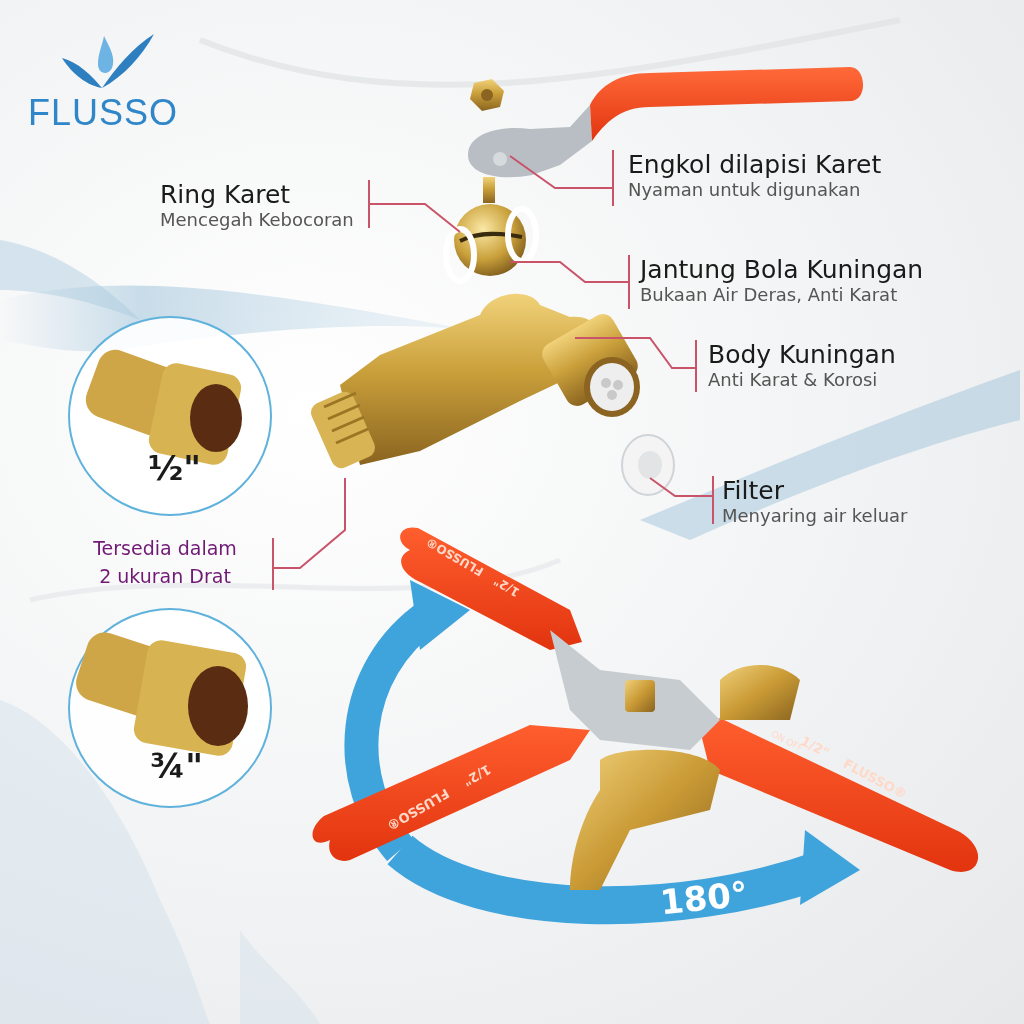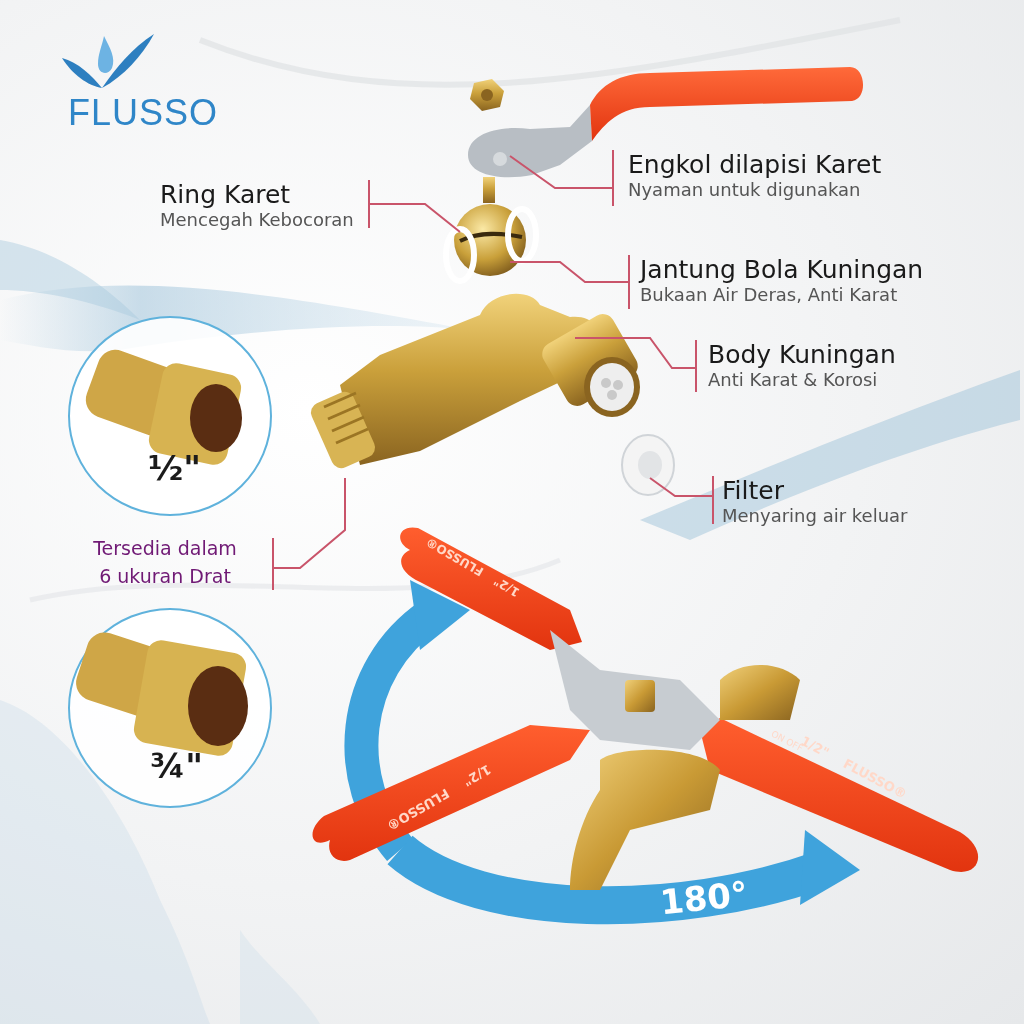--- a/index.html
+++ b/index.html
@@ -1,21 +1,21 @@
 <!DOCTYPE html>
 <html><head>
 <meta charset="utf-8">
 <style>
   html,body{margin:0;padding:0;}
   body{width:1024px;height:1024px;overflow:hidden;position:relative;
     background:radial-gradient(ellipse at 30% 40%, #ffffff 0%, #f2f3f4 55%, #e6e8ea 100%);
     font-family:"DejaVu Sans","Liberation Sans",sans-serif;}
   .abs{position:absolute;}
   .marble{position:absolute;inset:0;pointer-events:none;}
-  .logo-text{left:28px;top:92px;font-family:"Liberation Sans",sans-serif;font-size:36px;color:#2f86c8;letter-spacing:1px;margin-left:40px;}
+  .logo-text{left:28px;top:92px;font-family:"Liberation Sans",sans-serif;font-size:36px;color:#2f86c8;letter-spacing:1px;}
   .label-title{font-weight:normal;color:#1a1a1a;font-size:25px;white-space:nowrap;font-family:"DejaVu Sans",sans-serif;}
   .label-sub{color:#555;font-size:18px;white-space:nowrap;font-family:"DejaVu Sans",sans-serif;}
   .bar{position:absolute;width:2px;background:#c9546a;}
   .size-label{font-weight:bold;font-size:34px;color:#1b1b1b;font-family:"DejaVu Sans",sans-serif;}
   .drat-text{font-size:19px;color:#701a75;text-align:center;line-height:28px;font-family:"DejaVu Sans",sans-serif;}
   .deg{font-weight:bold;color:#fff;font-size:34px;font-family:"DejaVu Sans",sans-serif;}
 </style>
 </head>
 <body>
 
@@ -144,21 +144,21 @@
 <div class="abs" style="left:68px;top:316px;width:200px;height:196px;border-radius:50%;border:2px solid #5fb2dc;background:rgba(255,255,255,0.9);">
   <svg class="abs" style="left:0;top:0;" width="200" height="196">
     <rect x="20" y="40" width="90" height="70" rx="18" transform="rotate(20 65 75)" fill="#cfa647"></rect>
     <rect x="85" y="50" width="80" height="92" rx="14" transform="rotate(12 125 96)" fill="#d7b351"></rect>
     <ellipse cx="146" cy="100" rx="26" ry="34" fill="#5a2d12"></ellipse>
   </svg>
   <div class="abs size-label" style="left:78px;top:130px;">½"</div>
 </div>
 <div class="abs drat-text" style="left:62px;top:534px;width:206px;">
   <div>Tersedia dalam</div>
-  <div>6 ukuran Drat</div>
+  <div>2 ukuran Drat</div>
 </div>
 <div class="abs" style="left:68px;top:608px;width:200px;height:196px;border-radius:50%;border:2px solid #5fb2dc;background:rgba(255,255,255,0.9);">
   <svg class="abs" style="left:0;top:0;" width="200" height="196">
     <rect x="10" y="30" width="90" height="70" rx="18" transform="rotate(18 55 65)" fill="#cfa647"></rect>
     <rect x="70" y="36" width="100" height="104" rx="14" transform="rotate(10 120 88)" fill="#d7b351"></rect>
     <ellipse cx="148" cy="96" rx="30" ry="40" fill="#5a2d12"></ellipse>
   </svg>
   <div class="abs size-label" style="left:80px;top:136px;">¾"</div>
 </div>
 

